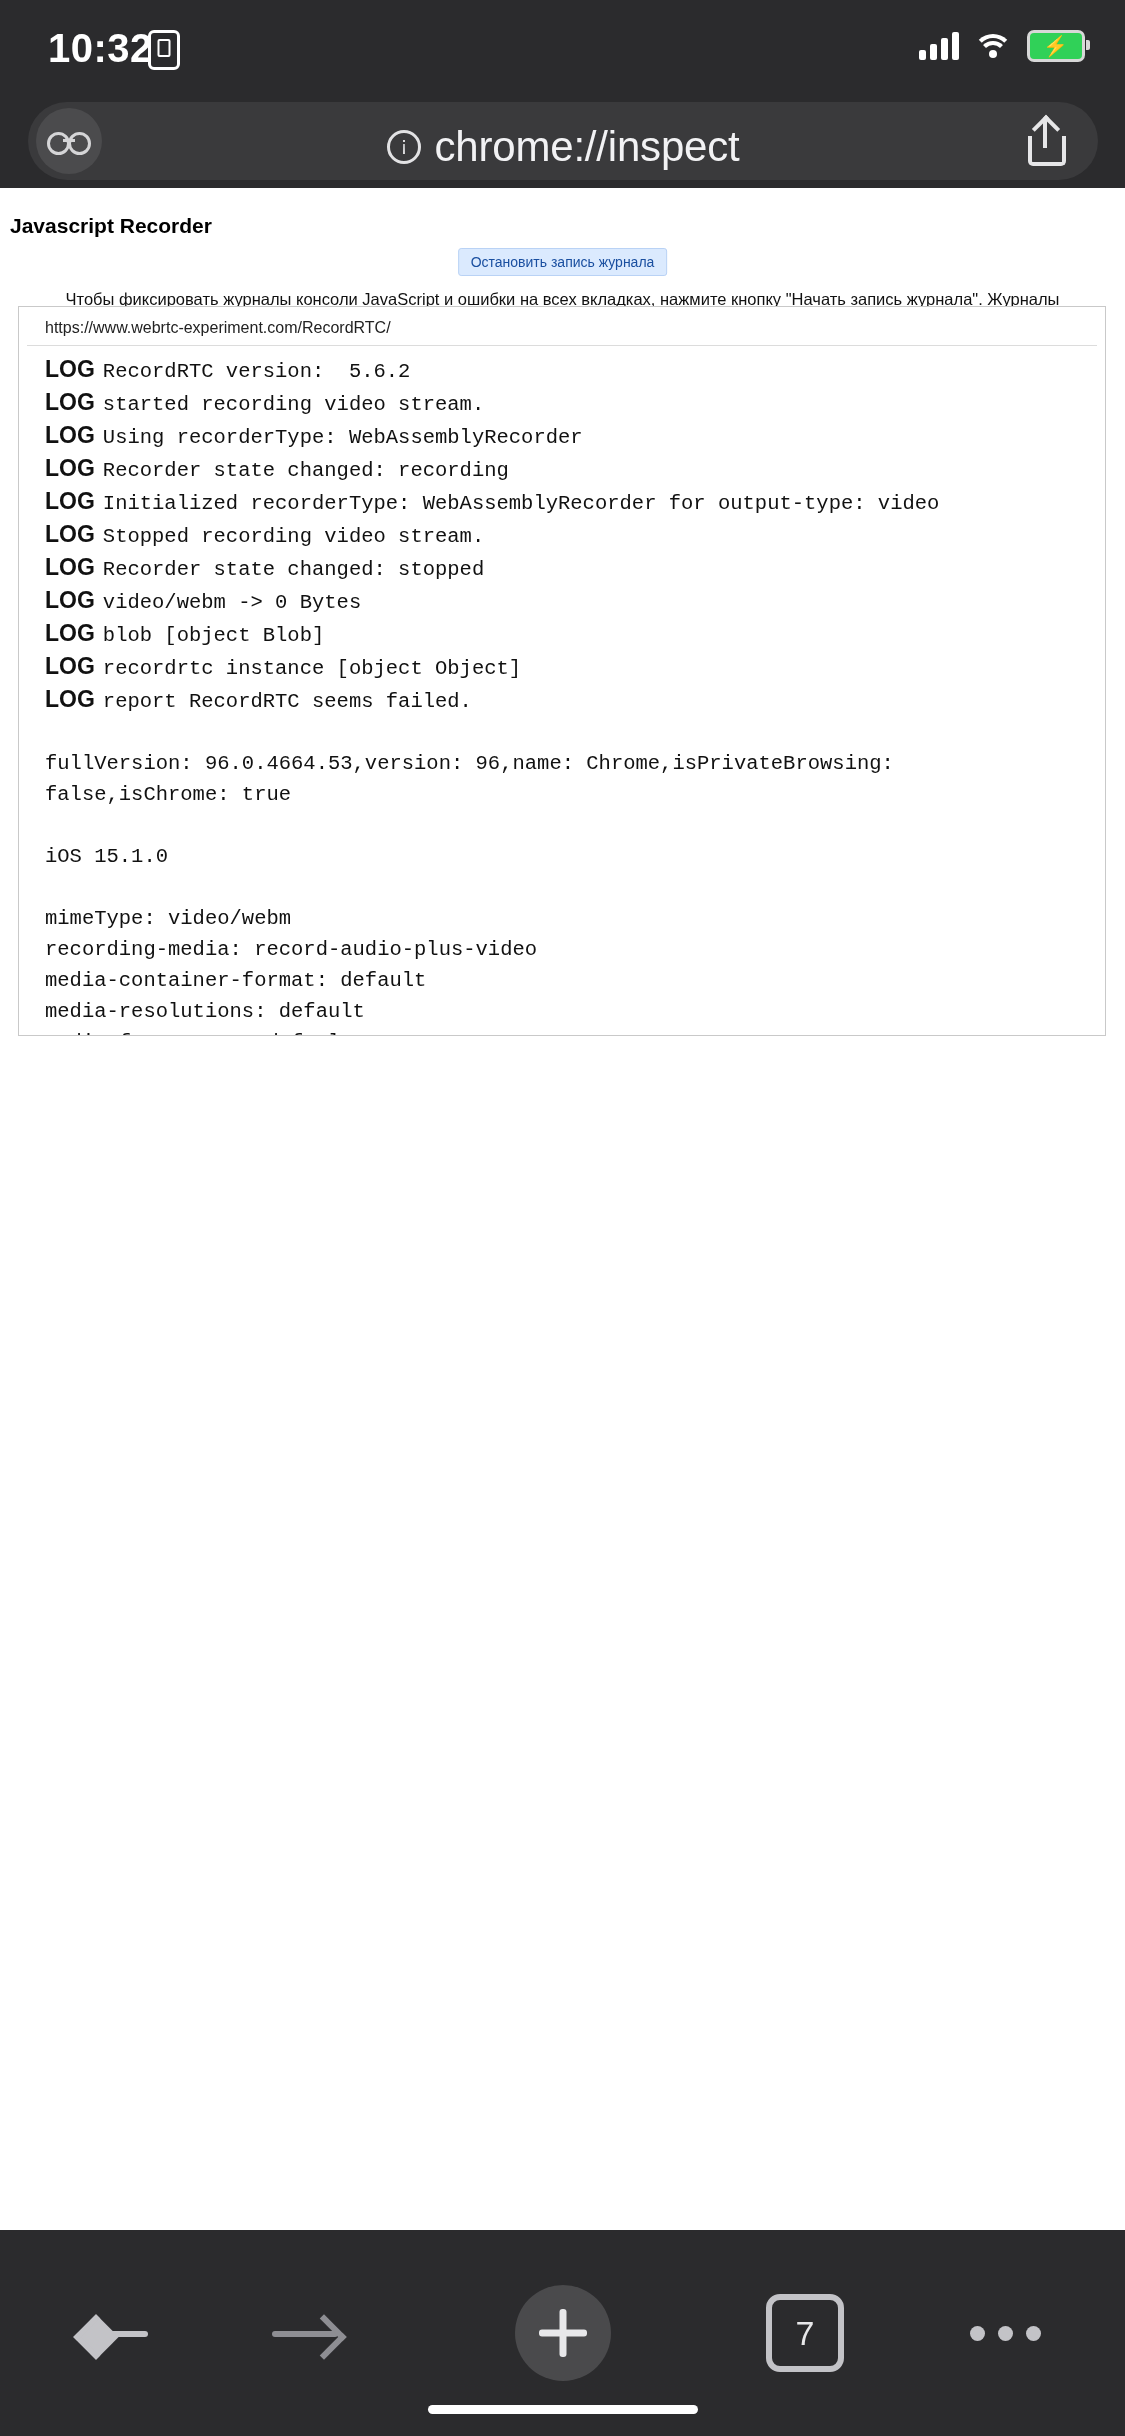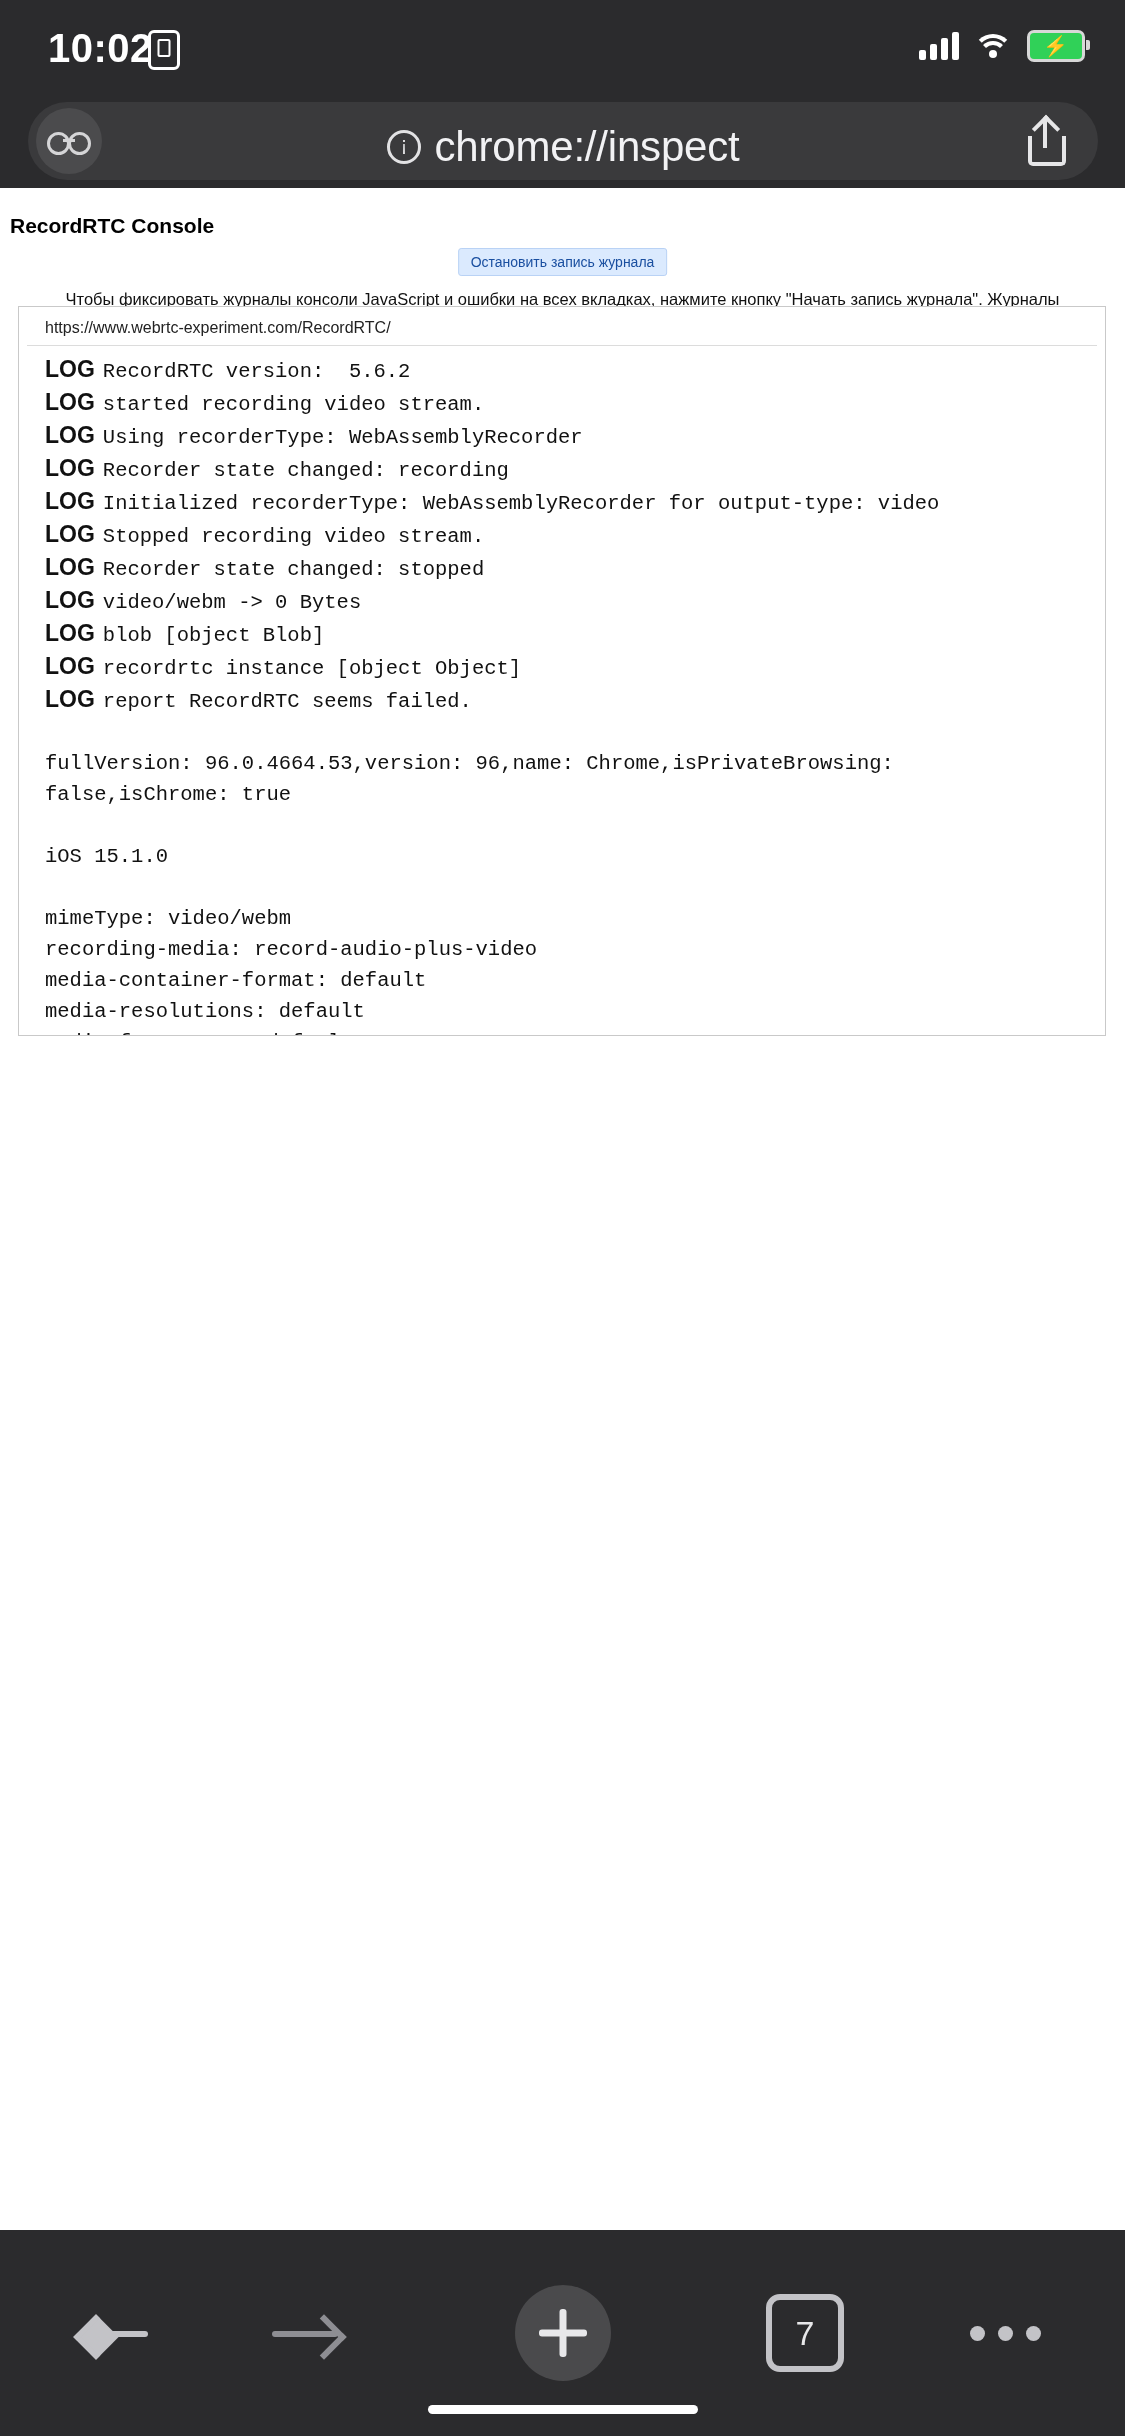--- a/index.html
+++ b/index.html
@@ -407,21 +407,21 @@
     width: 270px;
     height: 9px;
     background: #ffffff;
     border-radius: 5px;
   }
 </style>
 </head>
 <body>
 
 <div class="statusbar">
-  <div class="status-time">10:02</div>
+  <div class="status-time">10:32</div>
   <div class="status-lock-icon"></div>
   <div class="status-right">
     <div class="signal-bars">
       <i></i>
         <i></i>
         <i></i>
         <i></i>
     </div>
     <div class="wifi-icon">
       <span class="a"></span>
@@ -447,21 +447,21 @@
     </div>
     <div class="share-icon">
       <div class="box"></div>
       <div class="stem"></div>
       <div class="arrow"></div>
     </div>
   </div>
 </div>
 
 <div class="page">
-  <div class="console-title">RecordRTC Console</div>
+  <div class="console-title">Javascript Recorder</div>
   <button class="stop-btn">Остановить запись журнала</button>
   <div class="hint">Чтобы фиксировать журналы консоли JavaScript и ошибки на всех вкладках, нажмите кнопку "Начать запись журнала". Журналы будут записываться и храниться в памяти, пока вы не закроете страницу или не нажмете кнопку "Остановить запись журнала".</div>
 
   <div class="log-box">
     <div class="log-url">https://www.webrtc-experiment.com/RecordRTC/</div>
     <div class="log-lines" id="log-lines"><div class="log-line"><span class="tag">LOG</span><span>RecordRTC version:  5.6.2</span></div><div class="log-line"><span class="tag">LOG</span><span>started recording video stream.</span></div><div class="log-line"><span class="tag">LOG</span><span>Using recorderType: WebAssemblyRecorder</span></div><div class="log-line"><span class="tag">LOG</span><span>Recorder state changed: recording</span></div><div class="log-line"><span class="tag">LOG</span><span>Initialized recorderType: WebAssemblyRecorder for output-type: video</span></div><div class="log-line"><span class="tag">LOG</span><span>Stopped recording video stream.</span></div><div class="log-line"><span class="tag">LOG</span><span>Recorder state changed: stopped</span></div><div class="log-line"><span class="tag">LOG</span><span>video/webm -&gt; 0 Bytes</span></div><div class="log-line"><span class="tag">LOG</span><span>blob [object Blob]</span></div><div class="log-line"><span class="tag">LOG</span><span>recordrtc instance [object Object]</span></div><div class="log-line"><span class="tag">LOG</span><span>report RecordRTC seems failed.</span></div><div class="blank-line"></div><div class="log-line"><span>fullVersion: 96.0.4664.53,version: 96,name: Chrome,isPrivateBrowsing: false,isChrome: true</span></div><div class="blank-line"></div><div class="log-line"><span>iOS 15.1.0</span></div><div class="blank-line"></div><div class="log-line"><span>mimeType: video/webm</span></div><div class="log-line"><span>recording-media: record-audio-plus-video</span></div><div class="log-line"><span>media-container-format: default</span></div><div class="log-line"><span>media-resolutions: default</span></div><div class="log-line"><span>media-framerates: default</span></div></div>
   </div>
 </div>
 
 <div class="toolbar">

